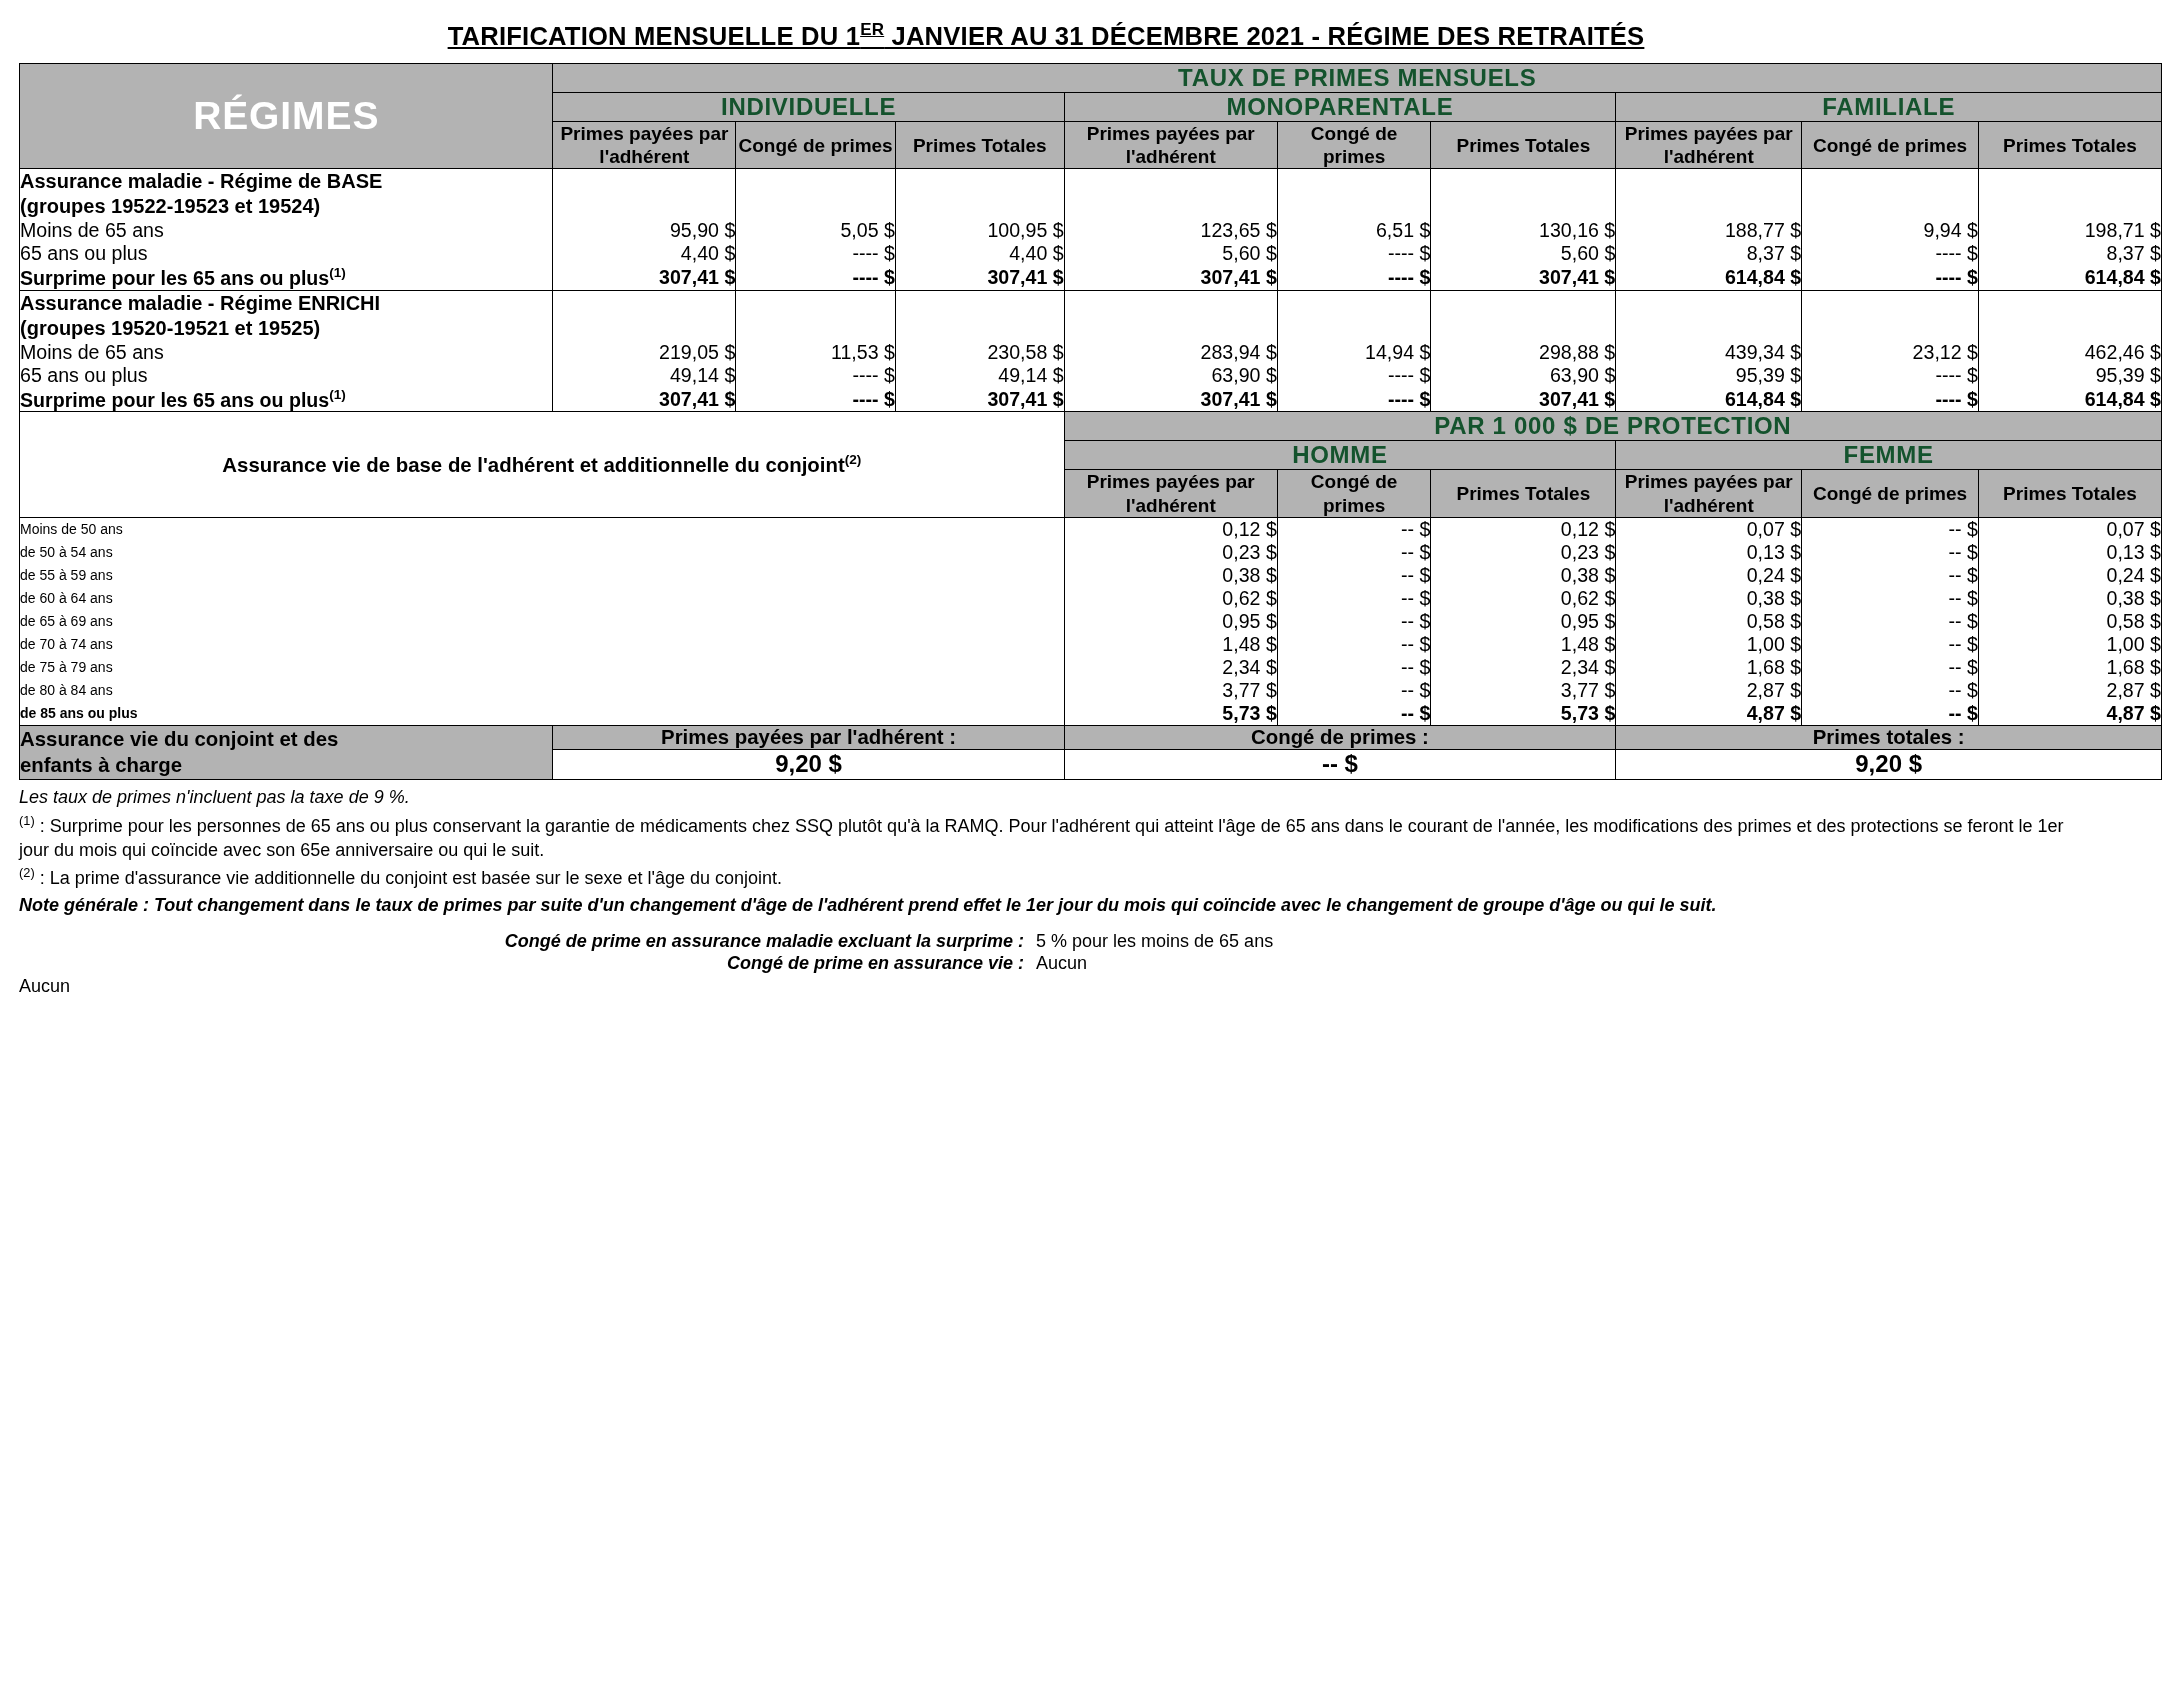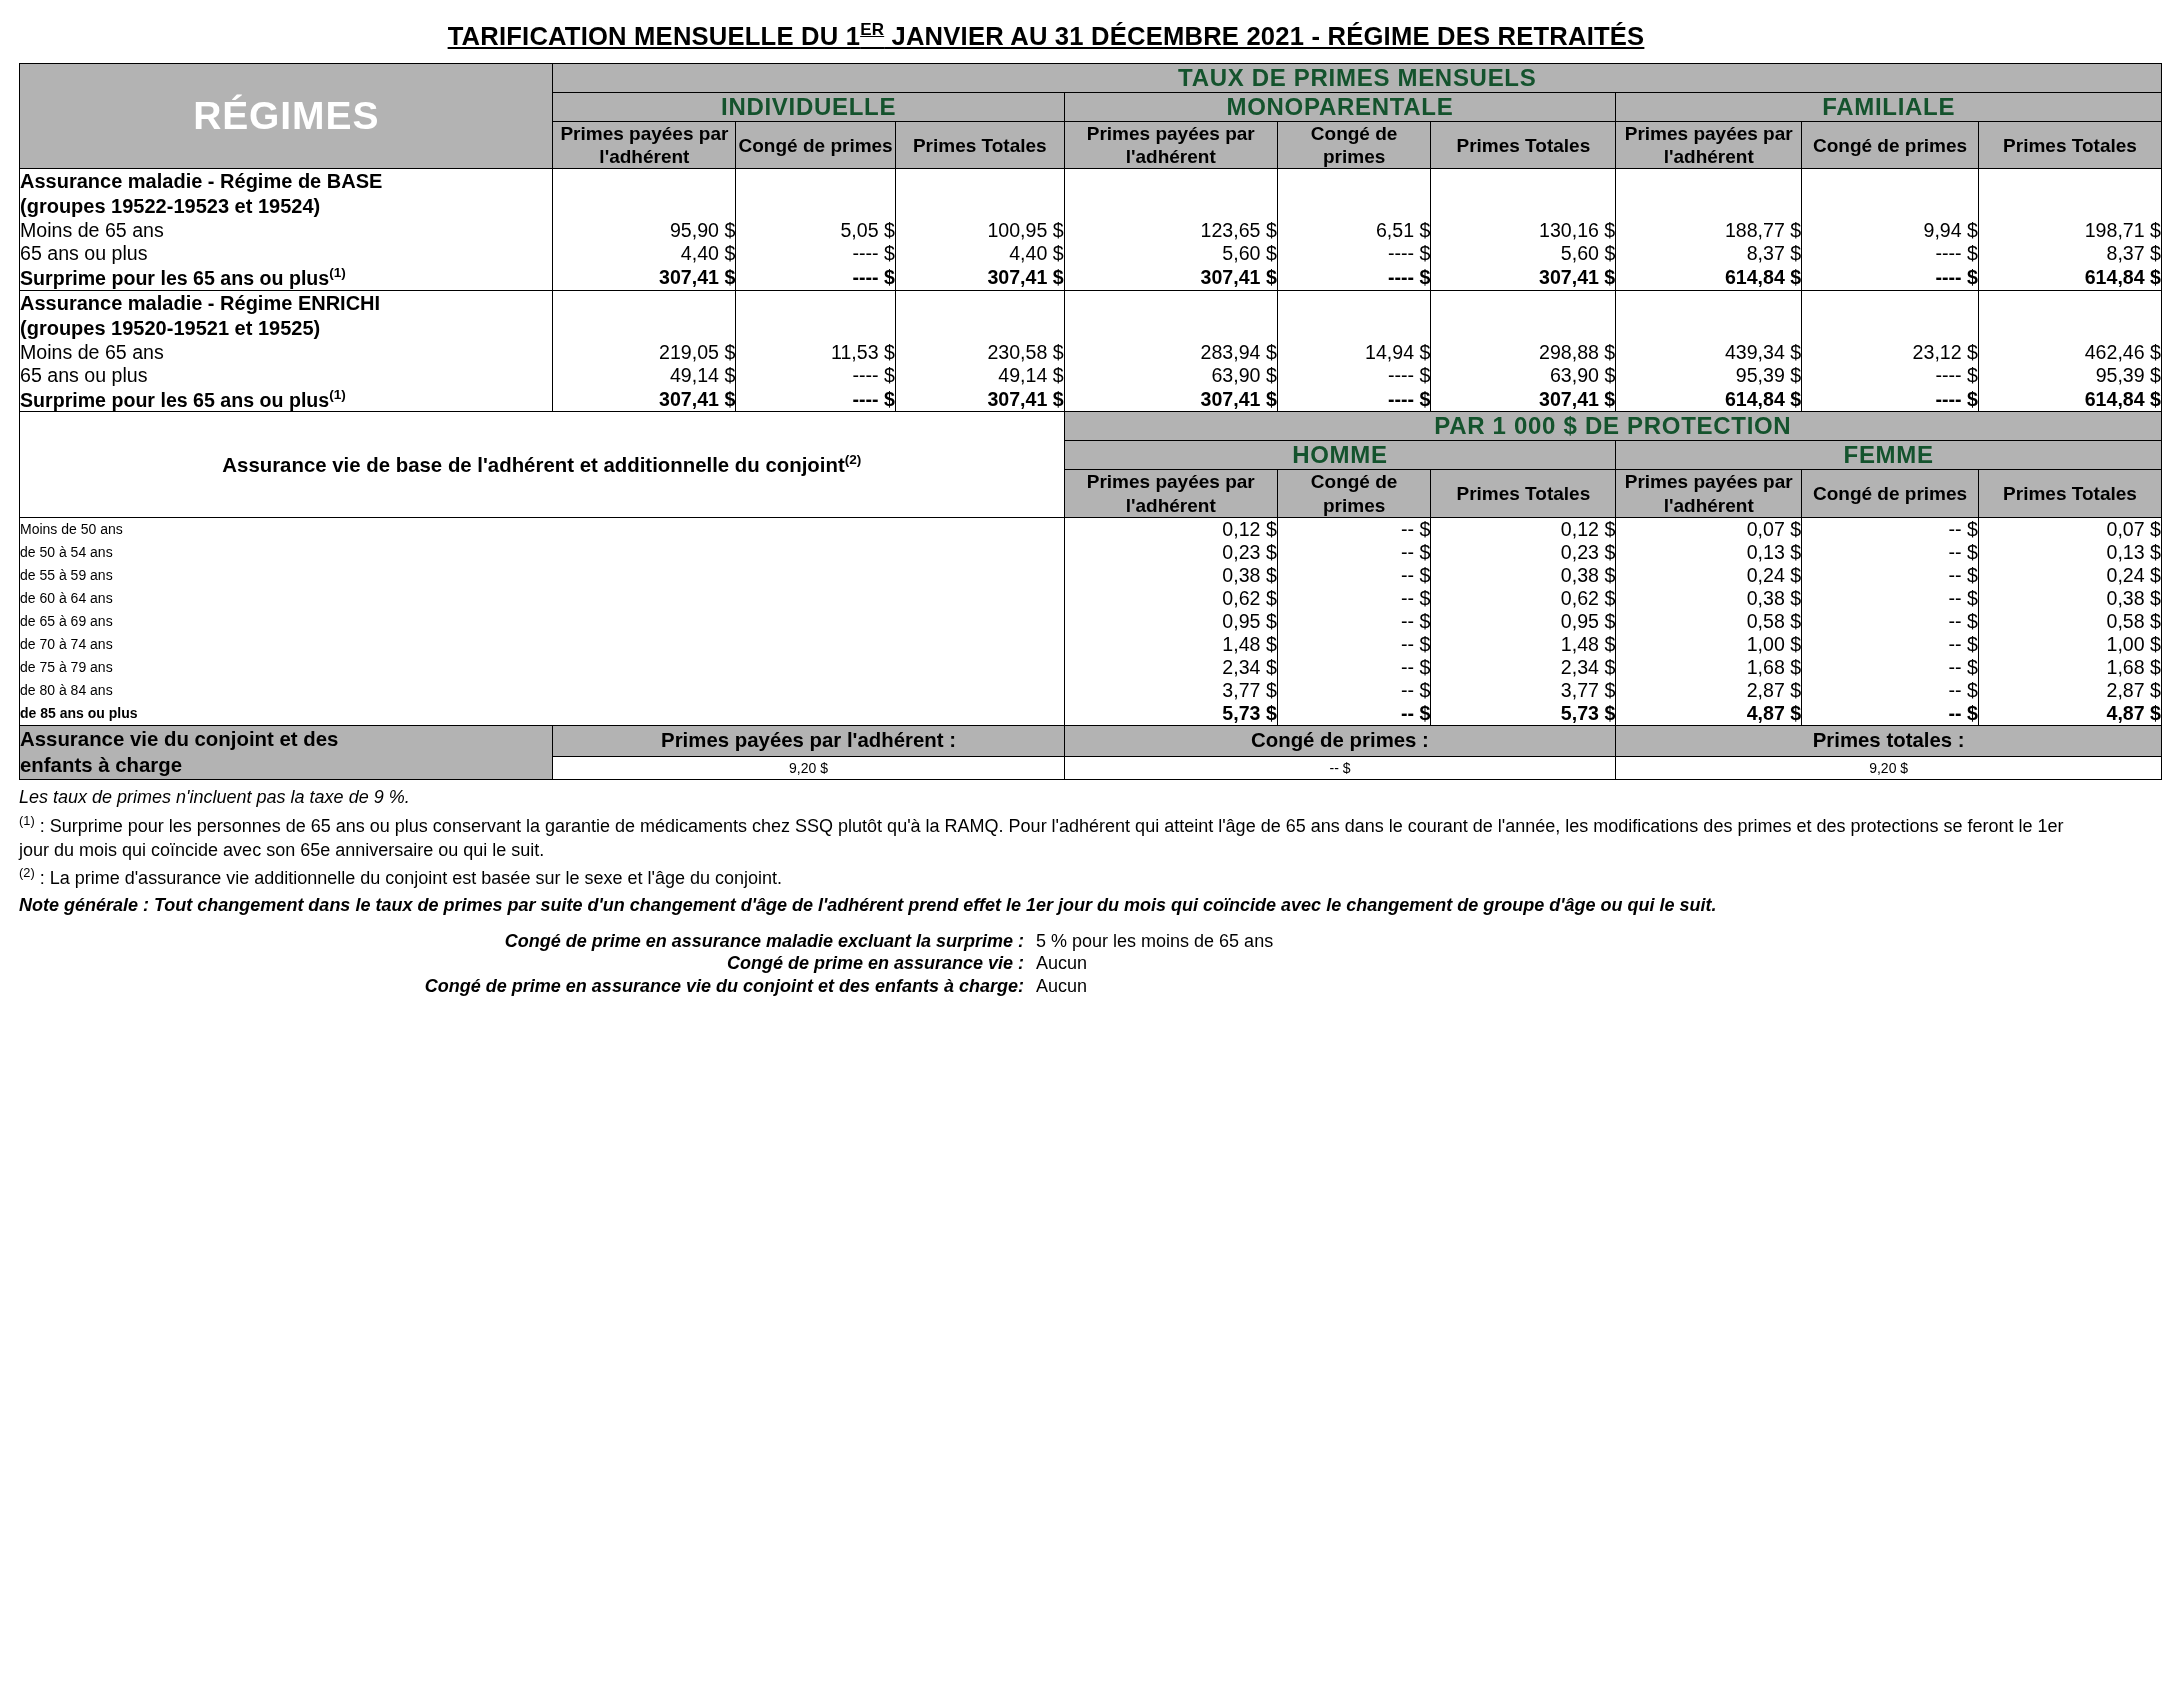--- a/index.html
+++ b/index.html
@@ -114,22 +114,22 @@
     text-align: left;
     line-height: 1.3;
   }
   .conjoint-hdr {
     font-weight: bold;
     font-size: 20.4px;
     text-align: center;
     padding: 6.8px 5.1px;
   }
   .conjoint-val {
-    font-weight: normal;
-    font-size: 14px;
+    font-weight: bold;
+    font-size: 24px;
     text-align: center;
     padding: 6px 5.1px;
   }
 
   .notes {
     margin-top: 5.1px;
     font-size: 18px;
     line-height: 1.34;
   }
   .notes .ital {
@@ -443,19 +443,18 @@
   <div class="bottom-list">
     <div class="bl-row">
       <div class="bl-label">Congé de prime en assurance maladie excluant la surprime :</div>
       <div class="bl-val">5 % pour les moins de 65 ans</div>
     </div>
     <div class="bl-row">
       <div class="bl-label">Congé de prime en assurance vie :</div>
       <div class="bl-val">Aucun</div>
     </div>
     <div class="bl-row">
-      <div class="bl-label">Congé de prime en assurance vie du conjoint et des enfants à charge:</div>
       <div class="bl-val">Aucun</div>
     </div>
   </div>
 
 </div>
 
 
 </body></html>

